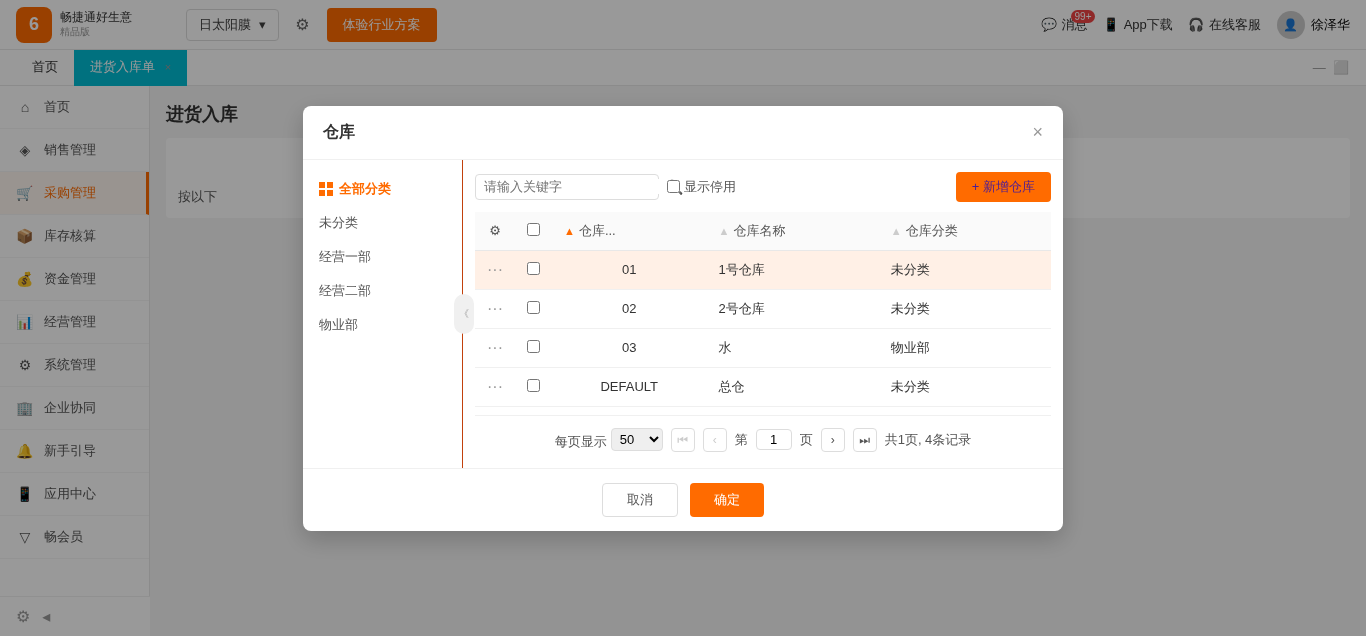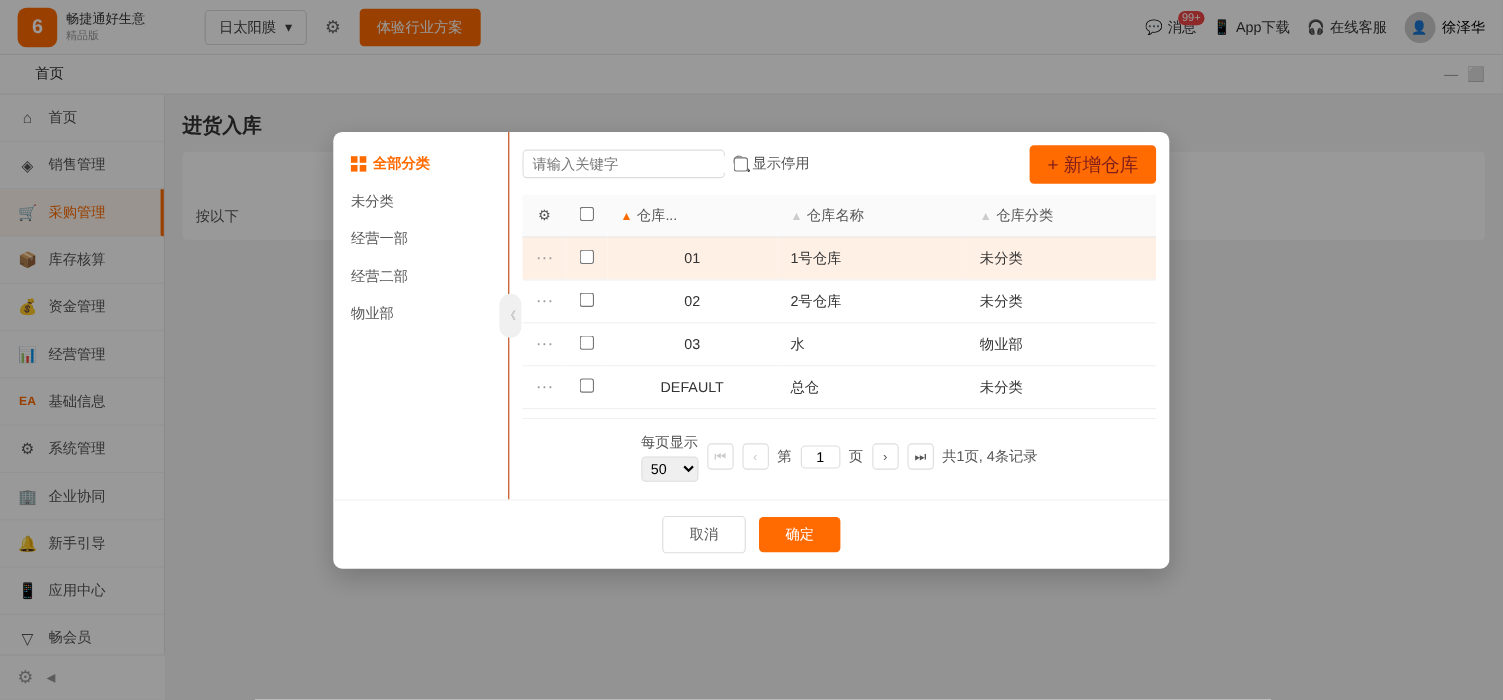--- a/index.html
+++ b/index.html
@@ -325,26 +325,26 @@
     .checkbox-label {
       display: flex;
       align-items: center;
       gap: 4px;
       font-size: 13px;
       color: #555;
       cursor: pointer;
     }
     .add-btn {
       background: #ff6b00;
-      color: #7f1d1d;
+      color: #4c1d95;
       border: none;
       padding: 6px 16px;
       border-radius: 4px;
       cursor: pointer;
-      font-size: 17px;
+      font-size: 13px;
       margin-left: auto;
     }
     
     .data-table {
       width: 100%;
       border-collapse: collapse;
       font-size: 13px;
       flex: 1;
     }
     .data-table th {
@@ -379,21 +379,20 @@
       padding: 12px 0 4px;
       font-size: 13px;
       color: #555;
       border-top: 1px solid #f0f0f0;
       margin-top: 8px;
     }
     .page-size-select {
       display: flex;
       align-items: flex-end;
       gap: 4px;
-      flex-direction: column;
     }
     .page-size-select select {
       border: 1px solid #ddd;
       border-radius: 4px;
       padding: 2px 4px;
       font-size: 13px;
     }
     .page-btn {
       width: 24px;
       height: 24px;
@@ -412,21 +411,20 @@
       border: 1px solid #ddd;
       border-radius: 4px;
       padding: 2px 4px;
       text-align: center;
       font-size: 13px;
     }
 
     
     .modal-footer {
       display: flex;
-      align-items: center;
       justify-content: center;
       gap: 12px;
       padding: 14px 20px;
       border-top: 1px solid #f0f0f0;
     }
     .btn-cancel {
       border: 1px solid #ddd;
       background: #fff;
       color: #555;
       padding: 7px 24px;
@@ -493,20 +491,24 @@
       <div class="avatar">👤</div>
       <span>徐泽华</span>
     </div>
   </div>
 </div>
 
 <div class="nav-tabs">
   <div class="nav-tab">
     <span>首页</span>
   </div>
+  <div class="nav-tab active">
+    <span>进货入库单</span>
+    <span class="tab-close">×</span>
+  </div>
   <div class="nav-tab-controls">
     <span style="color:#999;cursor:pointer;">—</span>
     <span style="color:#999;cursor:pointer;">⬜</span>
   </div>
 </div>
 
 <div class="main-layout">
 
   <div class="sidebar">
     <div class="sidebar-item">
@@ -525,24 +527,20 @@
       <span class="sidebar-icon">📦</span>
       <span>库存核算</span>
     </div>
     <div class="sidebar-item">
       <span class="sidebar-icon">💰</span>
       <span>资金管理</span>
     </div>
     <div class="sidebar-item">
       <span class="sidebar-icon">📊</span>
       <span>经营管理</span>
-    </div>
-    <div class="sidebar-item">
-      <span class="sidebar-icon" style="font-size:11px;font-weight:bold;color:#ff6b00;">EA</span>
-      <span>基础信息</span>
     </div>
     <div class="sidebar-item">
       <span class="sidebar-icon">⚙</span>
       <span>系统管理</span>
     </div>
     <div class="sidebar-item">
       <span class="sidebar-icon">🏢</span>
       <span>企业协同</span>
     </div>
     <div class="sidebar-item">
@@ -567,20 +565,24 @@
     <div class="page-title">进货入库</div>
     <div class="filter-bar">
       <span class="filter-label">按以下</span>
     </div>
   </div>
 </div>
 
 <div class="modal-overlay">
   <div class="modal">
 
+    <div class="modal-header">
+      <span class="modal-title">仓库</span>
+      <span class="modal-close">×</span>
+    </div>
 
     <div class="modal-body">
 
       <div class="cat-sidebar">
         <div class="cat-header">
           <span style="display:inline-grid;grid-template-columns:1fr 1fr;gap:2px;width:14px;height:14px;">
             <span style="background:#ff6b00;display:block;"></span>
             <span style="background:#ff6b00;display:block;"></span>
             <span style="background:#ff6b00;display:block;"></span>
             <span style="background:#ff6b00;display:block;"></span>

